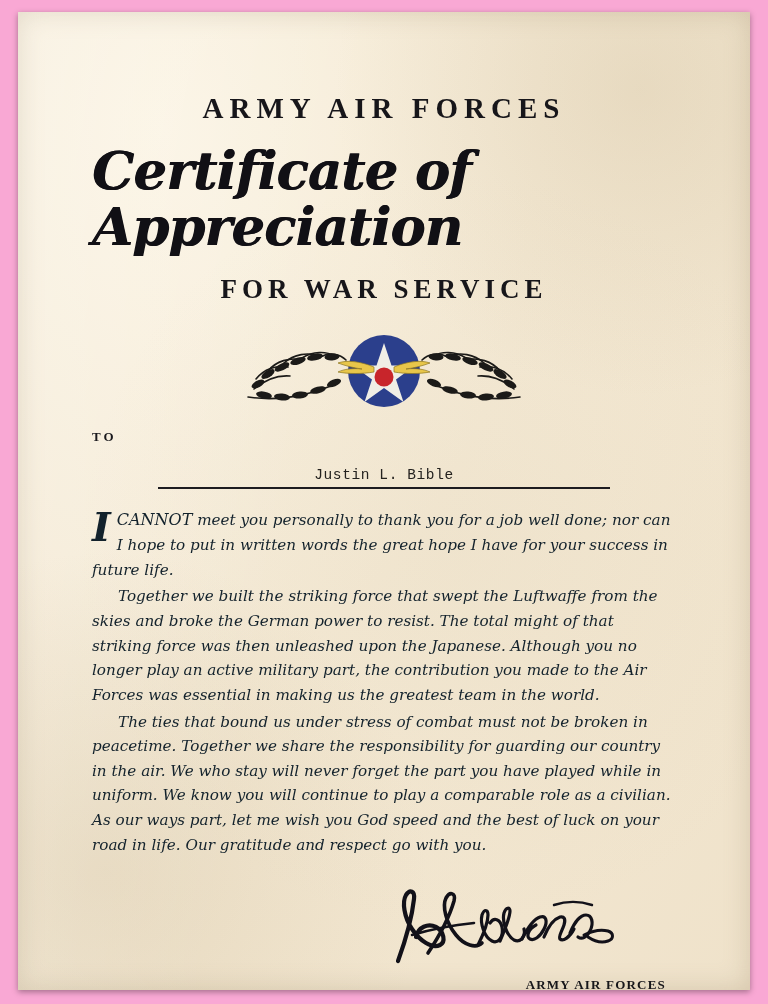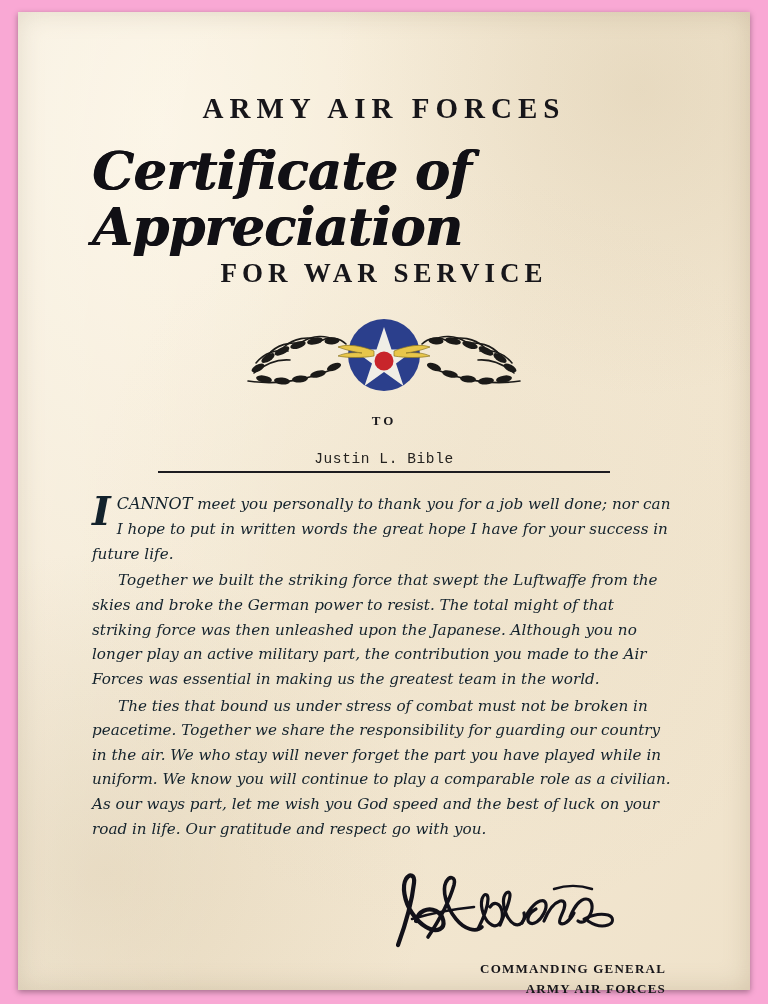--- a/index.html
+++ b/index.html
@@ -76,21 +76,21 @@
     font-size: 53px;
     font-weight: bold;
     font-style: italic;
     letter-spacing: -1px;
     color: #111015;
     line-height: 1.05;
     text-shadow: 0.6px 0 0 #111015;
   }
 
   .title-sub {
-    margin-top: 4px;
+    margin-top: 20px;
     text-align: center;
     font-family: "Liberation Serif", serif;
     font-size: 27px;
     font-weight: bold;
     letter-spacing: 5px;
     color: #17161a;
   }
 
   
   .emblem-wrap {
@@ -100,21 +100,20 @@
   }
   .emblem-svg {
     position: absolute;
     left: 50%;
     top: 0;
     transform: translateX(-50%);
   }
 
   .to-label {
     margin-top: 6px;
-    text-align: center;
     font-family: "Liberation Serif", serif;
     font-size: 13px;
     font-weight: bold;
     letter-spacing: 3px;
     color: #1b1a1e;
   }
 
   .name-block {
     margin: 14px auto 0;
     width: 452px;
@@ -293,20 +292,19 @@
             <path d="M90 62 C96 50, 100 40, 100 32 C100 26, 96 26, 94 32 C92 40, 96 54, 104 58 C110 61, 116 54, 114 44 C112 36, 106 34, 102 40" stroke-width="3.2"></path>
             <path d="M112 58 C118 44, 122 34, 122 28 C122 24, 118 24, 116 30 C114 38, 118 52, 126 57 C132 60, 138 54, 136 46" stroke-width="3.2"></path>
             <path d="M134 56 C140 44, 146 36, 152 34 C158 32, 160 38, 156 46 C152 54, 146 58, 142 56 C138 54, 140 46, 148 42" stroke-width="3.2"></path>
             <path d="M156 54 C160 44, 166 36, 172 34 C176 33, 178 36, 176 42 C174 48, 170 54, 172 56 C175 59, 182 54, 186 46" stroke-width="3.2"></path>
             <path d="M182 50 C186 40, 192 32, 198 32 C204 32, 206 40, 202 48 C199 54, 194 57, 190 54" stroke-width="3.2"></path>
             <path d="M196 52 C204 48, 212 46, 220 48 C226 50, 226 56, 220 58 C214 60, 206 58, 200 54" stroke-width="3.0"></path>
             <path d="M166 22 C178 18, 192 18, 204 22" stroke-width="2.4"></path>
           </g>
         </svg>
         <div class="sign-titles">
-          <div>COMMANDING GENERAL</div>
           <div>ARMY AIR FORCES</div>
         </div>
       </div>
 
     </div>
   </div>
 </div>
 
 </body></html>

